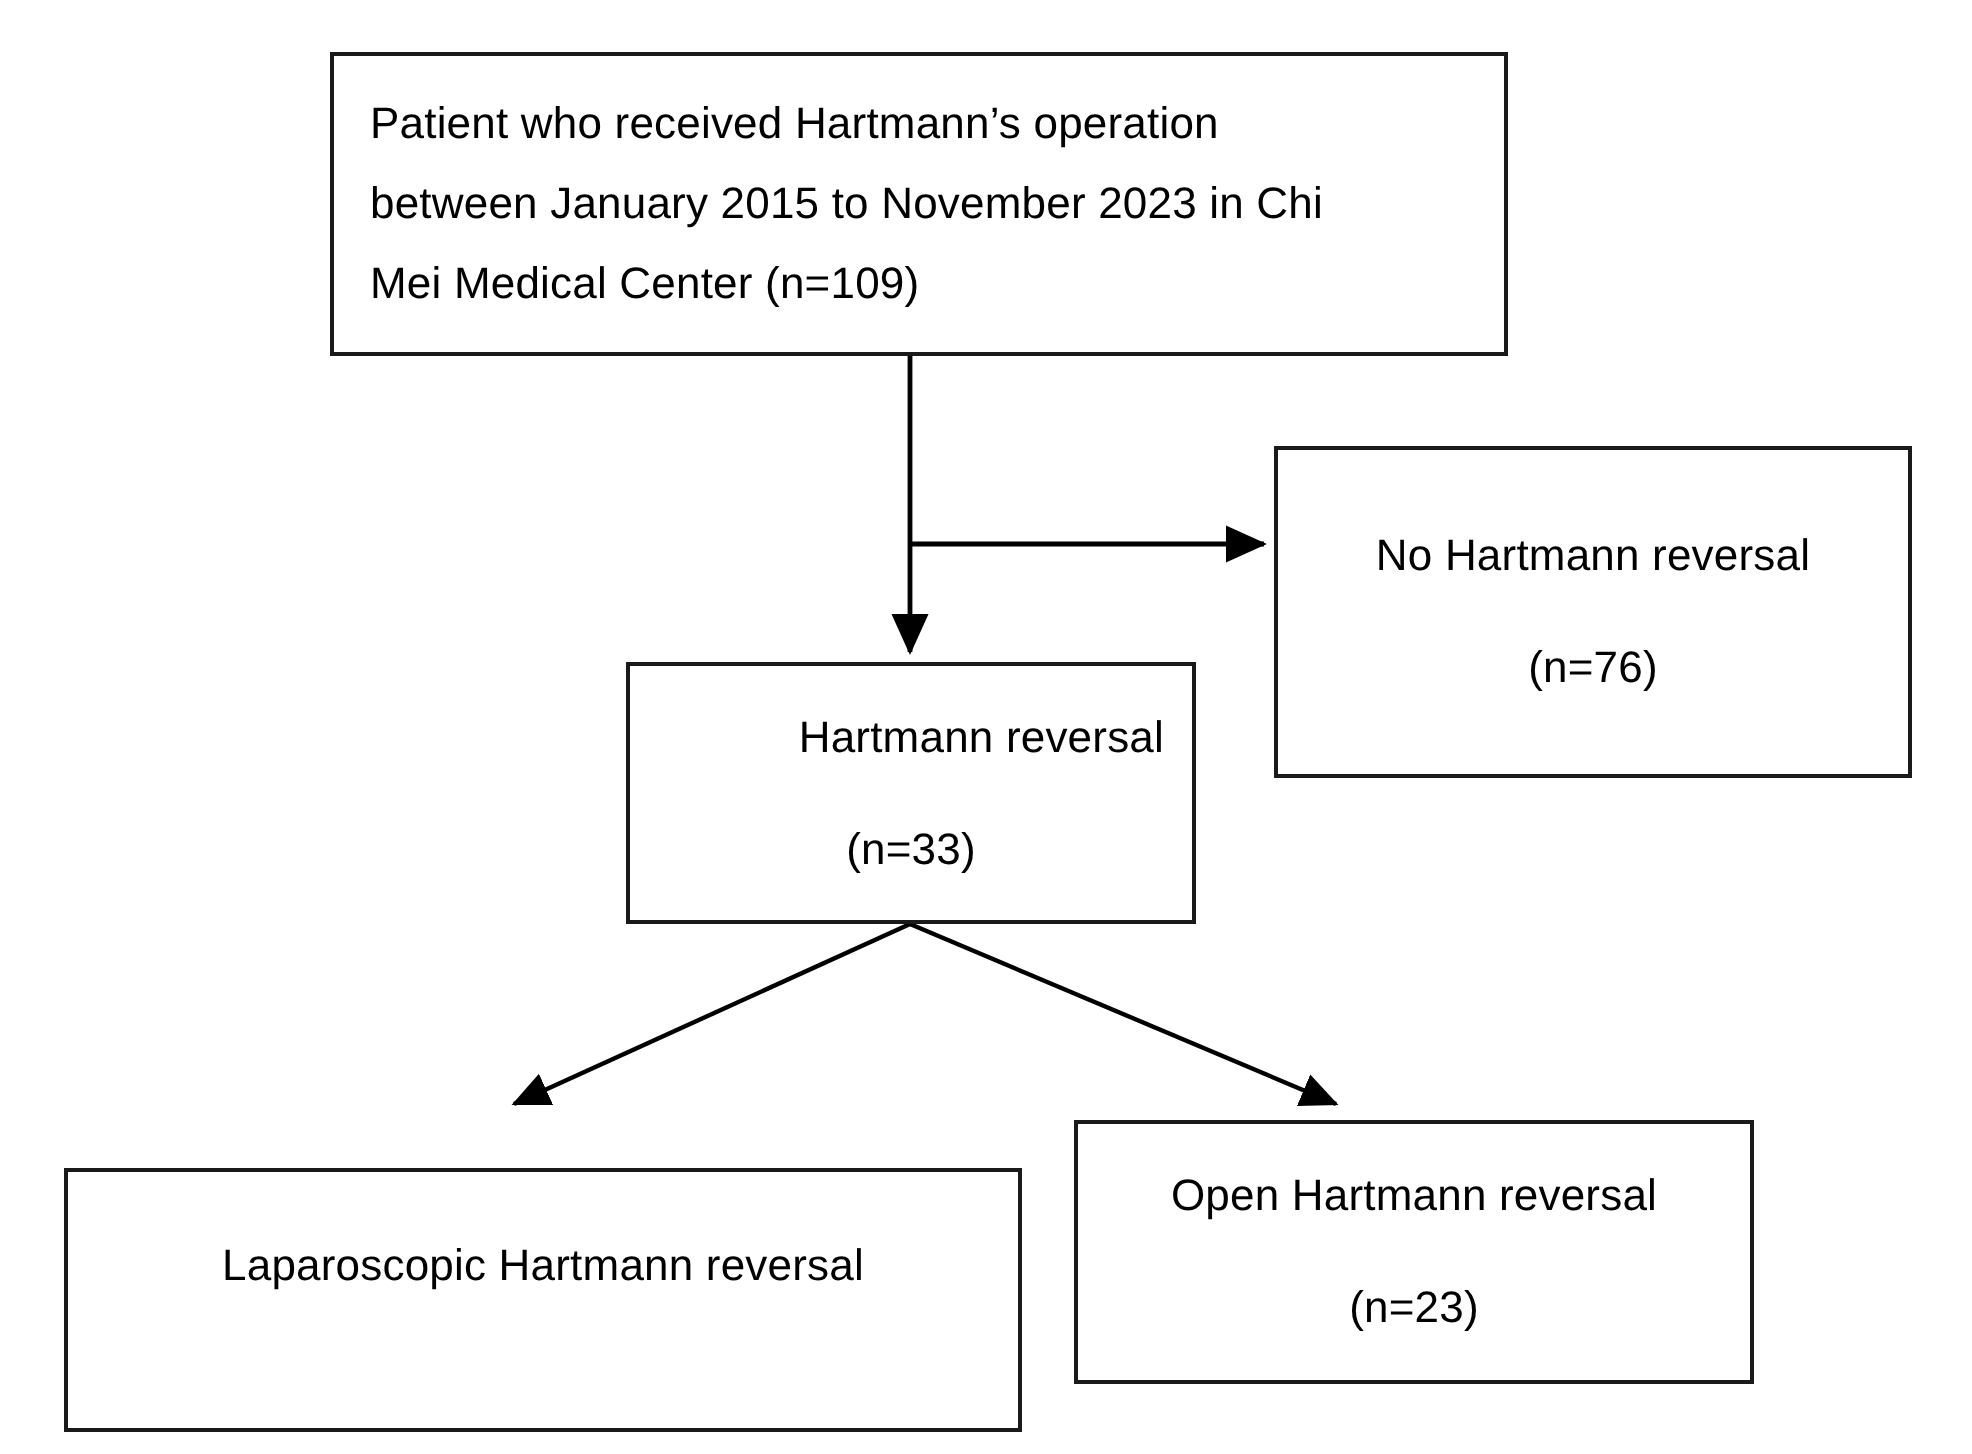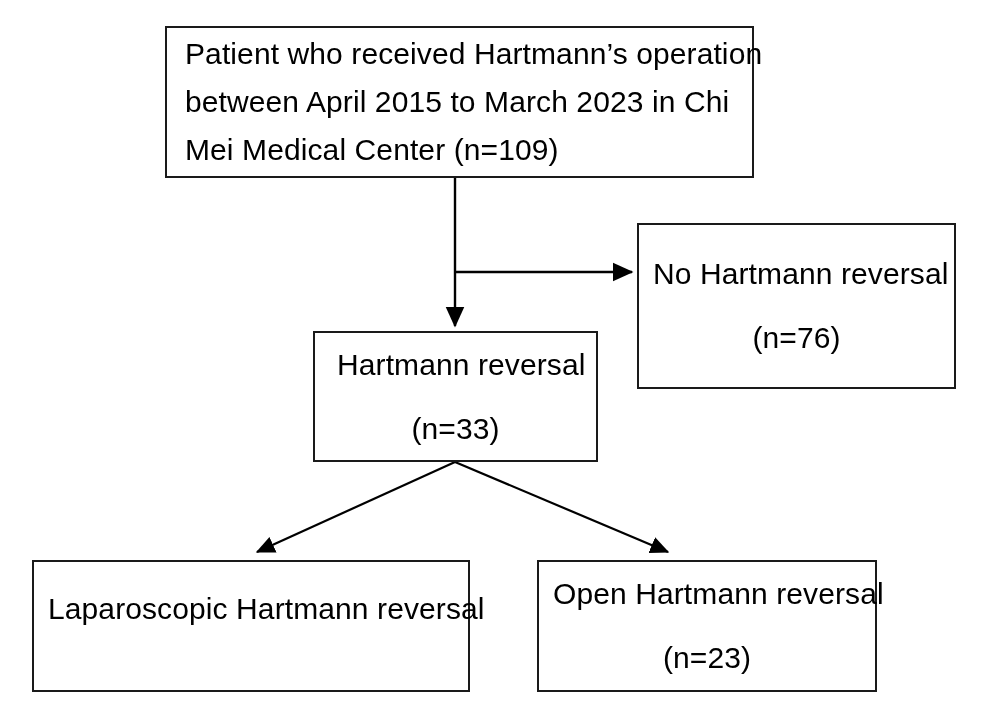--- a/index.html
+++ b/index.html
@@ -33,21 +33,21 @@
     border: 2px solid #1a1a1a;
     background: #ffffff;
     display: flex;
     flex-direction: column;
     justify-content: center;
     z-index: 2;
   }
   .node-line {
     display: block;
     text-align: center;
-    font-size: 30px;
+    font-size: 22px;
     line-height: 1.0;
     letter-spacing: 0.1px;
     white-space: nowrap;
     color: #000000;
   }
 
   
   #node-source {
     left: 165px;
     top: 26px;
@@ -74,30 +74,30 @@
 
   
   #node-reversal {
     left: 313px;
     top: 331px;
     width: 285px;
     height: 131px;
     padding: 0 14px;
   }
   #node-reversal .line-title {
-    text-align: left;
+    text-align: right;
     padding-left: 8px;
     margin-bottom: 34px;
   }
 
   
   #node-lap {
     left: 32px;
-    top: 560px;
-    width: 438px;
+    top: 584px;
+    width: 479px;
     height: 132px;
     padding: 0 14px;
   }
   #node-lap .line-title { margin-bottom: 34px; }
 
   
   #node-open {
     left: 537px;
     top: 560px;
     width: 340px;
@@ -131,21 +131,21 @@
       <line x1="455" y1="462" x2="257" y2="552" stroke="#000000" stroke-width="2.2" marker-end="url(#arrowhead)"></line>
     </g>
 
     <g>
       <line x1="455" y1="462" x2="668" y2="552" stroke="#000000" stroke-width="2.2" marker-end="url(#arrowhead)"></line>
     </g>
   </svg>
 
   <div class="node-box" id="node-source">
     <span class="node-line line-1">Patient who received Hartmann’s operation</span>
-    <span class="node-line line-2">between April 2015 to March 2023 in Chi</span>
+    <span class="node-line line-2">between January 2015 to November 2023 in Chi</span>
     <span class="node-line line-3">Mei Medical Center (n=109)</span>
   </div>
 
   <div class="node-box" id="node-no-reversal">
     <span class="node-line line-title">No Hartmann reversal</span>
     <span class="node-line line-count">(n=76)</span>
   </div>
 
   <div class="node-box" id="node-reversal">
     <span class="node-line line-title">Hartmann reversal</span>

